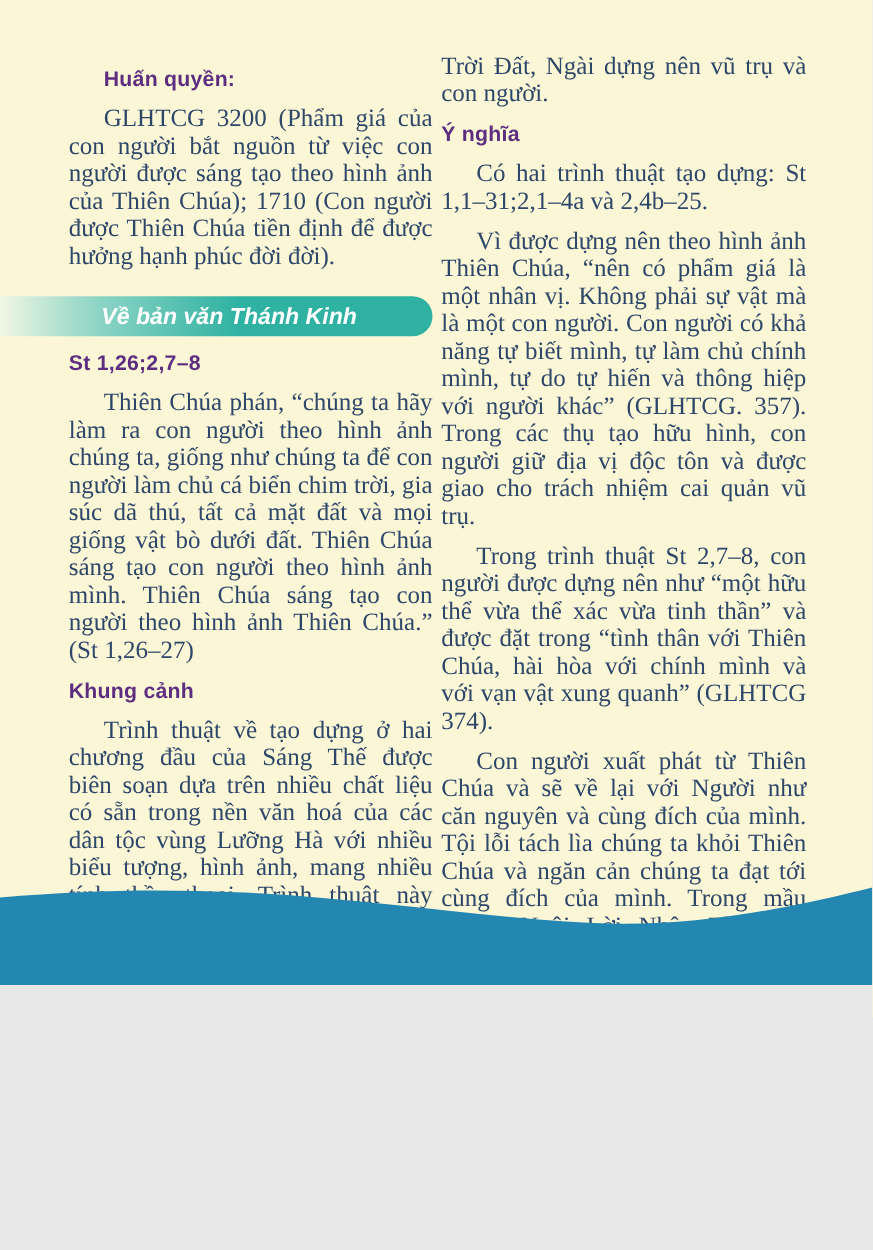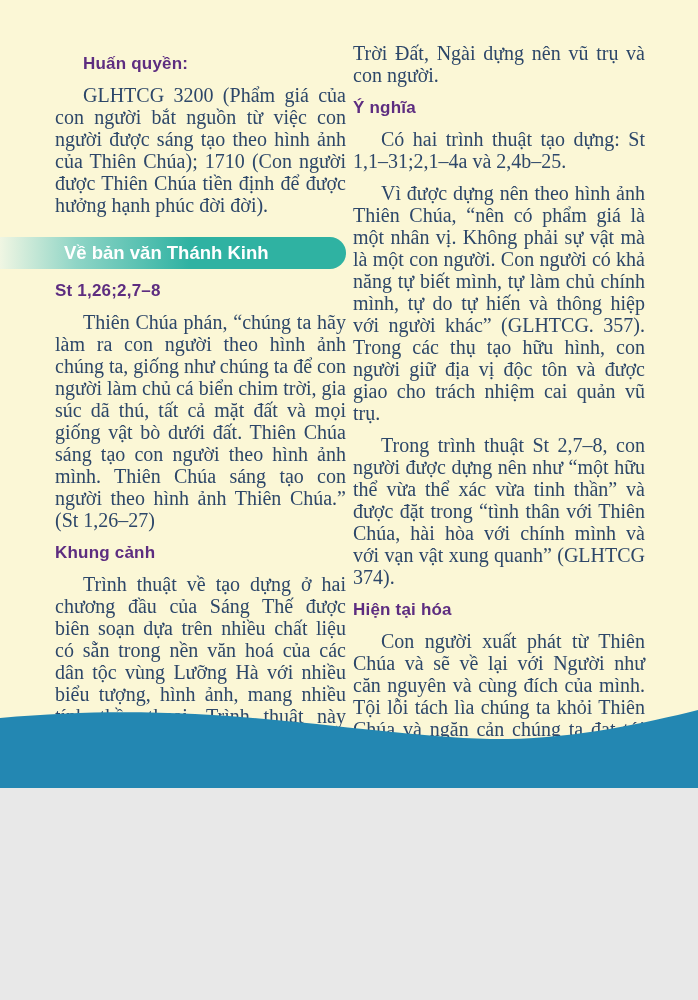--- a/index.html
+++ b/index.html
@@ -24,23 +24,24 @@
   }
   h3.heading.first { margin-top:8px; }
   h3.heading.indent { text-indent:28px; }
 
   .banner {
     box-sizing:border-box; height:32px; line-height:32px;
     font-family:"Liberation Sans", sans-serif; font-weight:bold;
     font-size:18.5px; color:#ffffff; white-space:nowrap; overflow:hidden;
   }
   .banner-left {
-    margin:21px 0 8px -55px; width:346px; padding-left:64px;
+    margin:21px 0 8px -55px; width:346px; padding-left:81px;
     border-radius:0 16px 16px 0;
     background:linear-gradient(90deg,#f0f6e3 0%,#8fd5c6 22%,#2FB2A2 55%,#2FB2A2 100%);
+    font-style:italic;
   }
   .banner-right {
     margin:8px -53px 10px 0; width:345px; padding-left:22px;
     border-radius:16px 0 0 16px;
     background:linear-gradient(90deg,#2FB2A2 0%,#2FB2A2 45%,#8fd5c6 78%,#f0f6e3 100%);
   }
 
   p.pedagogy {
     margin:2px 0 0; font-family:"Liberation Sans", sans-serif;
     font-size:16px; line-height:24px; color:#32506D; text-align:center;
@@ -81,21 +82,20 @@
   </section>
 
   <section class="col col-right">
     <p class="body noindent">Trời Đất, Ngài dựng nên vũ trụ và con người.</p>
 
     <h3 class="heading">Ý nghĩa</h3>
     <p class="body">Có hai trình thuật tạo dựng: St 1,1–31;2,1–4a và 2,4b–25.</p>
     <p class="body">Vì được dựng nên theo hình ảnh Thiên Chúa, “nên có phẩm giá là một nhân vị. Không phải sự vật mà là một con người. Con người có khả năng tự biết mình, tự làm chủ chính mình, tự do tự hiến và thông hiệp với người khác” (GLHTCG. 357). Trong các thụ tạo hữu hình, con người giữ địa vị độc tôn và được giao cho trách nhiệm cai quản vũ trụ.</p>
     <p class="body">Trong trình thuật St 2,7–8, con người được dựng nên như “một hữu thể vừa thể xác vừa tinh thần” và được đặt trong “tình thân với Thiên Chúa, hài hòa với chính mình và với vạn vật xung quanh” (GLHTCG 374).</p>
 
-    <h3 class="heading">Hiện tại hóa</h3>
     <p class="body">Con người xuất phát từ Thiên Chúa và sẽ về lại với Người như căn nguyên và cùng đích của mình. Tội lỗi tách lìa chúng ta khỏi Thiên Chúa và ngăn cản chúng ta đạt tới cùng đích của mình. Trong mầu nhiệm Ngôi Lời Nhập Thể, con người mới phục hồi được phẩm giá và hoàn thành được vận mệnh của mình. Vì thế, chúng ta được mời gọi để cho Thần Khí đổi mới tâm trí và mặc lấy con người mới đã được sáng tạo theo hình ảnh của Thiên Chúa để thật sự sống công chính và thánh thiện (Ep 4,23–24).</p>
 
     <div class="banner banner-right">
       <span>Về sư phạm</span>
     </div>
     <p class="pedagogy">Giáo lý viên nên lưu ý đến các em đang sống trong những hoàn cảnh đặc</p>
   </section>
 
   <div class="wave">
     <svg width="698" height="85" viewBox="0 0 698 85" xmlns="http://www.w3.org/2000/svg">

